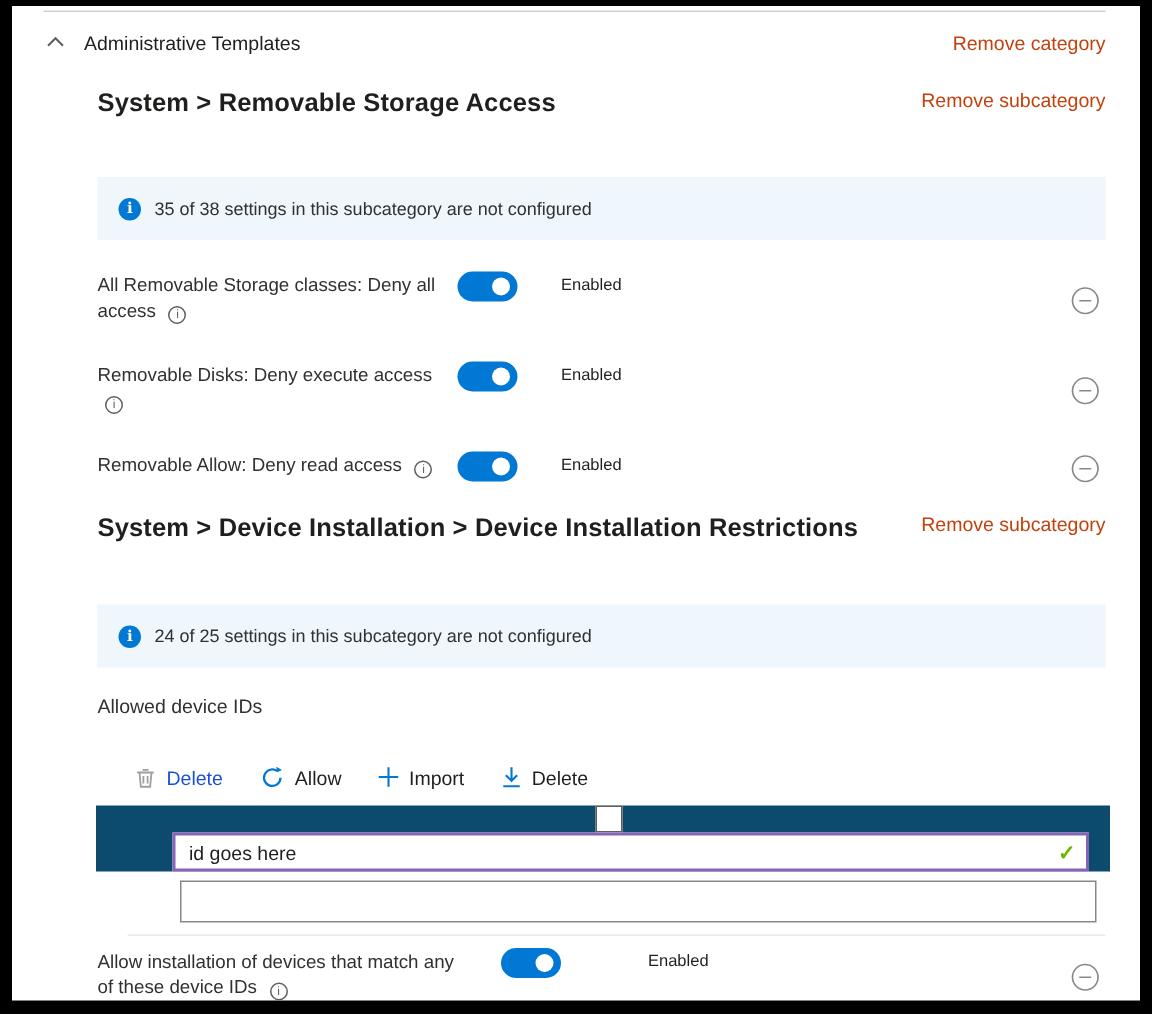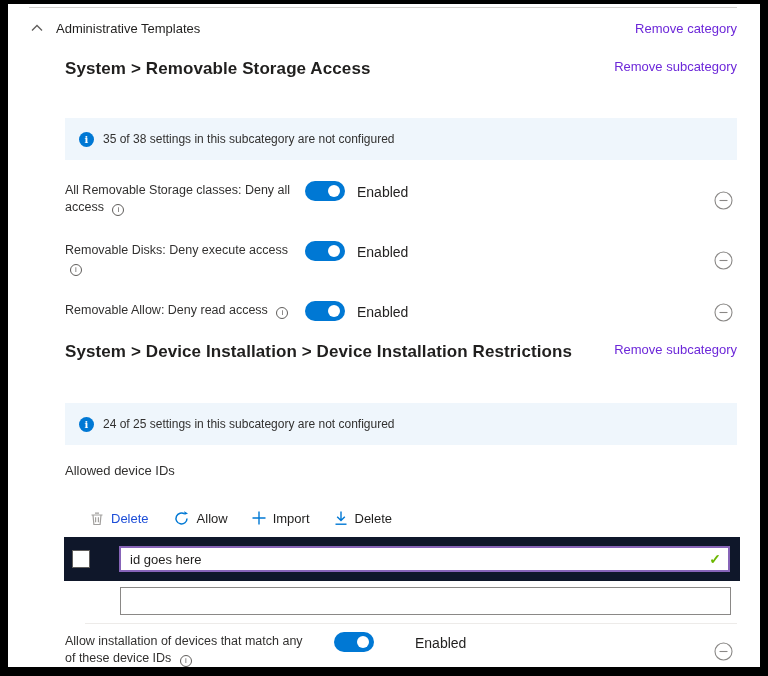--- a/index.html
+++ b/index.html
@@ -20,21 +20,21 @@
   .top-divider { border-top: 1px solid #d2d0ce; }
   
   .cat-row {
     margin-top: 11px;
     display: flex;
     align-items: center;
     height: 18px;
   }
   .chevron-btn { display: inline-flex; align-items: center; cursor: pointer; margin-left: 2px; }
   .cat-label { margin-left: 13px; font-size: 13px; color: #201f1e; text-align: right; }
-  .link { color: #6d28d9; font-size: 13px; text-decoration: none; cursor: pointer; }
+  .link { color: #c2410c; font-size: 13px; text-decoration: none; cursor: pointer; }
   .spacer { flex: 1; }
   
   .section { margin-left: 36px; }
   .sec-head { display: flex; align-items: flex-start; }
   .sec-title { font-size: 17px; font-weight: 700; color: #201f1e; letter-spacing: .1px; }
   .h1 { margin-top: 22px; height: 23px; }
   .h2 { margin-top: 15px; height: 23px; }
   
   .banner {
     margin-top: 36px;
@@ -71,33 +71,34 @@
   }
   .toggle {
     width: 40px; height: 20px; border-radius: 10px;
     background: #0078d4; position: relative; cursor: pointer;
     flex: 0 0 auto;
   }
   .toggle .knob {
     position: absolute; width: 12px; height: 12px; border-radius: 50%;
     background: #fff; top: 4px; right: 5px;
   }
-  .toggle-state { margin-left: 12px; font-size: 14px; color: #201f1e; padding-top: 3px; }
+  .toggle-state { margin-left: 29px; font-size: 11px; color: #201f1e; padding-top: 3px; }
   .minus-btn { margin-left: auto; margin-top: 10px; margin-right: 4px; cursor: pointer; line-height: 0; }
   
   .list-label { margin-top: 18px; height: 15px; font-size: 13px; color: #323130; }
   .toolbar { margin-top: 30px; margin-left: 25px; height: 20px; display: flex; align-items: center; }
   .tb-btn { display: inline-flex; align-items: center; cursor: pointer; margin-right: 24px; }
   .tb-btn .tb-icon { line-height: 0; margin-right: 7px; }
   .tb-btn .tb-label { font-size: 13px; color: #201f1e; }
   .tb-btn.disabled .tb-label { color: #1d4ed8; }
   .row-strip {
-    margin-top: 9px; height: 44px; background: #0f172a;
+    margin-top: 9px; height: 44px; background: #0c4a6e;
     display: flex; align-items: center; width: 676px; margin-left: -1px;
     padding-left: 8px;
+    flex-direction: column;
   }
   .checkbox {
     width: 18px; height: 18px; background: #fff; border: 1px solid #605e5c;
     cursor: pointer; flex: 0 0 auto;
   }
   .id-input-wrap { position: relative; margin-left: 29px; }
   .id-input {
     width: 611px; height: 26px;
     border: 2px solid #8764b8; background: #fff;
     font-family: "Liberation Sans", sans-serif;

